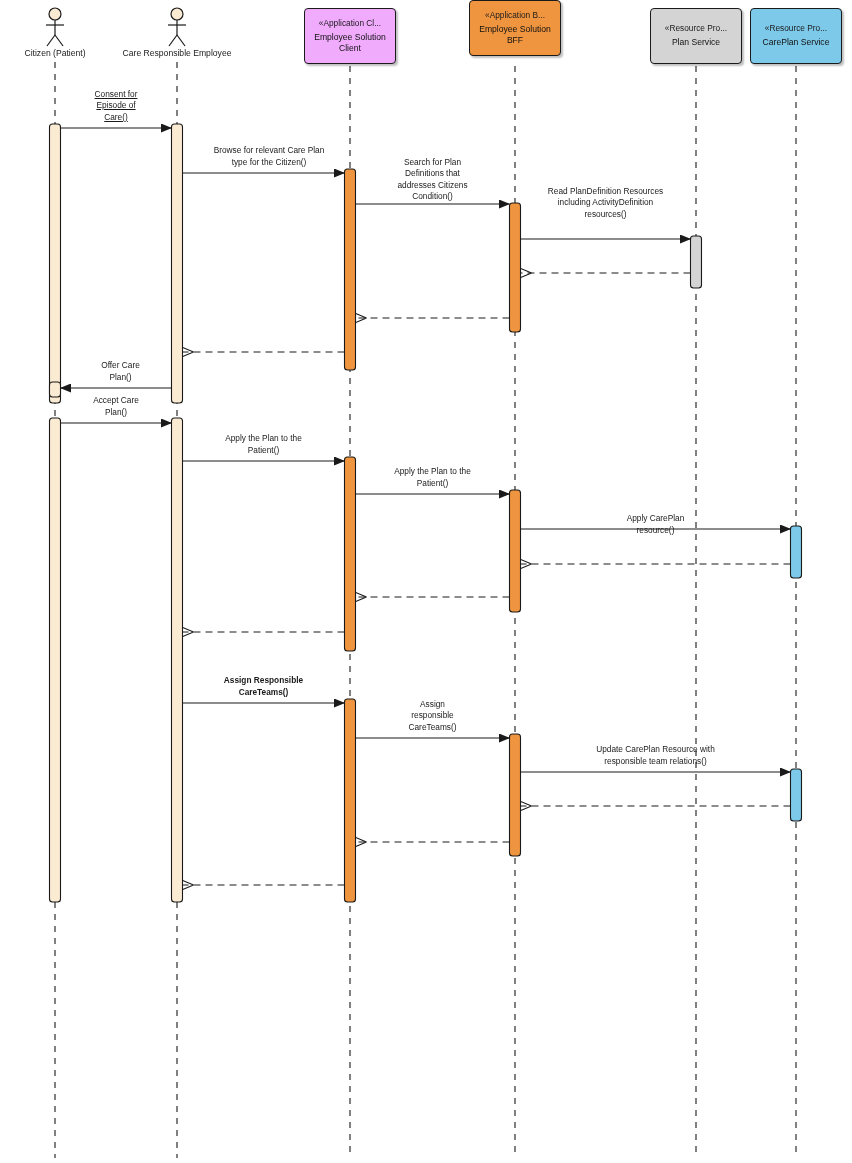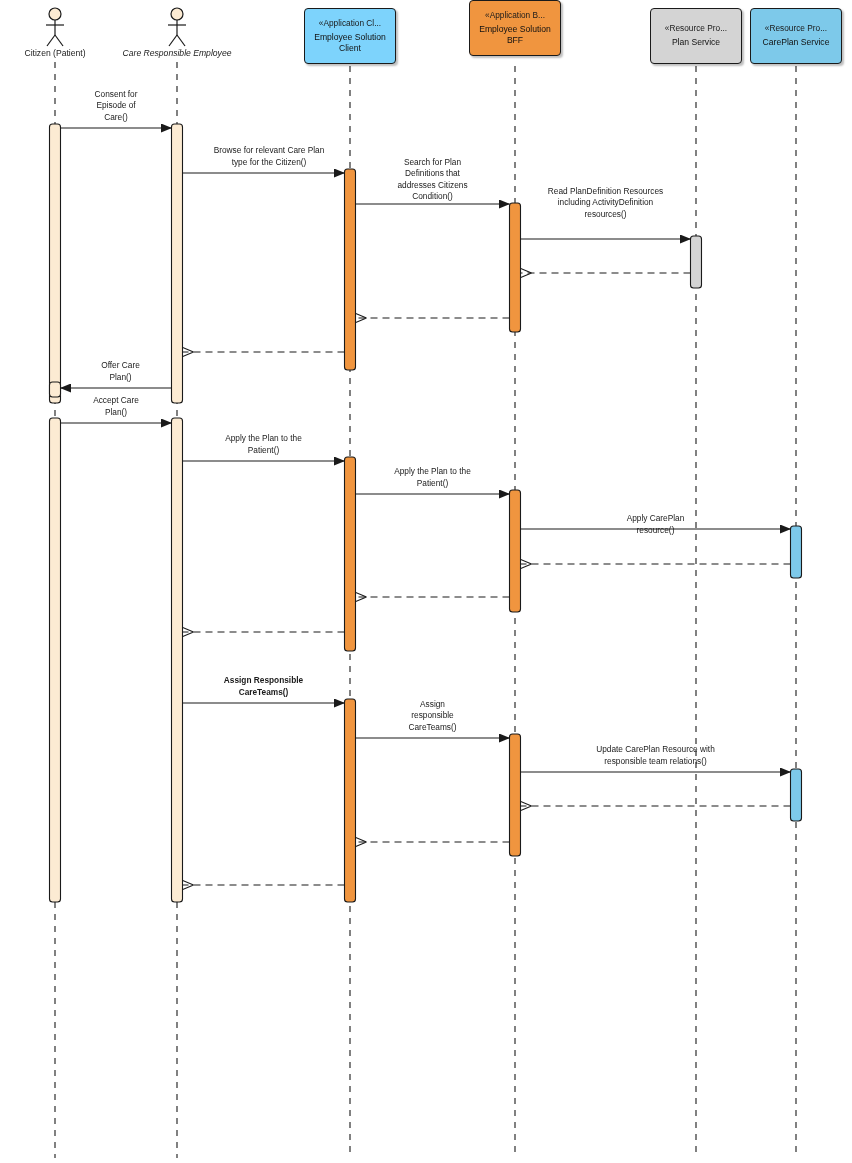--- a/index.html
+++ b/index.html
@@ -146,38 +146,38 @@
         <line x1="182.5" y1="703" x2="344.5" y2="703" stroke="#1a1a1a" stroke-width="1.15" marker-end="url(#filled-arrow)"></line>
         <line x1="355.5" y1="738" x2="509.5" y2="738" stroke="#1a1a1a" stroke-width="1.15" marker-end="url(#filled-arrow)"></line>
         <line x1="520.5" y1="772" x2="790.5" y2="772" stroke="#1a1a1a" stroke-width="1.15" marker-end="url(#filled-arrow)"></line>
         <line x1="790.5" y1="806" x2="520.5" y2="806" stroke="#1a1a1a" stroke-width="1.15" marker-end="url(#open-arrow)" stroke-dasharray="7,5"></line>
         <line x1="509.5" y1="842" x2="355.5" y2="842" stroke="#1a1a1a" stroke-width="1.15" marker-end="url(#open-arrow)" stroke-dasharray="7,5"></line>
         <line x1="344.5" y1="885" x2="182.5" y2="885" stroke="#1a1a1a" stroke-width="1.15" marker-end="url(#open-arrow)" stroke-dasharray="7,5"></line>
       </g>
   </svg>
   <div id="html-layer">
       <div class="actor-label" style="left: -65px; top: 48px; width: 240px;">Citizen (Patient)</div>
-      <div class="actor-label" style="left: 57px; top: 48px; width: 240px; font-style: italic;">Care Responsible Employee</div>
-      <div class="part-box" style="left: 304px; top: 8px; width: 92px; height: 56px; background: #7dd3fc;">
+      <div class="actor-label" style="left: 57px; top: 48px; width: 240px;">Care Responsible Employee</div>
+      <div class="part-box" style="left: 304px; top: 8px; width: 92px; height: 56px; background: #f0abfc;">
         <div class="box-stereo">«Application Cl...</div>
         <div class="box-name">Employee Solution Client</div>
       </div>
       <div class="part-box" style="left: 469px; top: 0; width: 92px; height: 56px; background: rgb(240, 149, 63);">
         <div class="box-stereo">«Application B...</div>
         <div class="box-name">Employee Solution BFF</div>
       </div>
       <div class="part-box" style="left: 650px; top: 8px; width: 92px; height: 56px; background: rgb(212, 212, 212);">
         <div class="box-stereo">«Resource Pro...</div>
         <div class="box-name">Plan Service</div>
       </div>
       <div class="part-box" style="left: 750px; top: 8px; width: 92px; height: 56px; background: rgb(125, 201, 234);">
         <div class="box-stereo">«Resource Pro...</div>
         <div class="box-name">CarePlan Service</div>
       </div>
-      <div class="msg-label" style="left: 60.5px; width: 111px; top: 88.8px;">Consent for
+      <div class="msg-label" style="left: 60.5px; width: 111px; top: 88.8px; text-decoration: underline;">Consent for
 Episode of
 Care()</div>
       <div class="msg-label" style="left: 188px; width: 162px; top: 145.2px;">Browse for relevant Care Plan
 type for the Citizen()</div>
       <div class="msg-label" style="left: 355.5px; width: 154px; top: 157px;">Search for Plan
 Definitions that
 addresses Citizens
 Condition()</div>
       <div class="msg-label" style="left: 520.5px; width: 170px; top: 186px;">Read PlanDefinition Resources
 including ActivityDefinition

